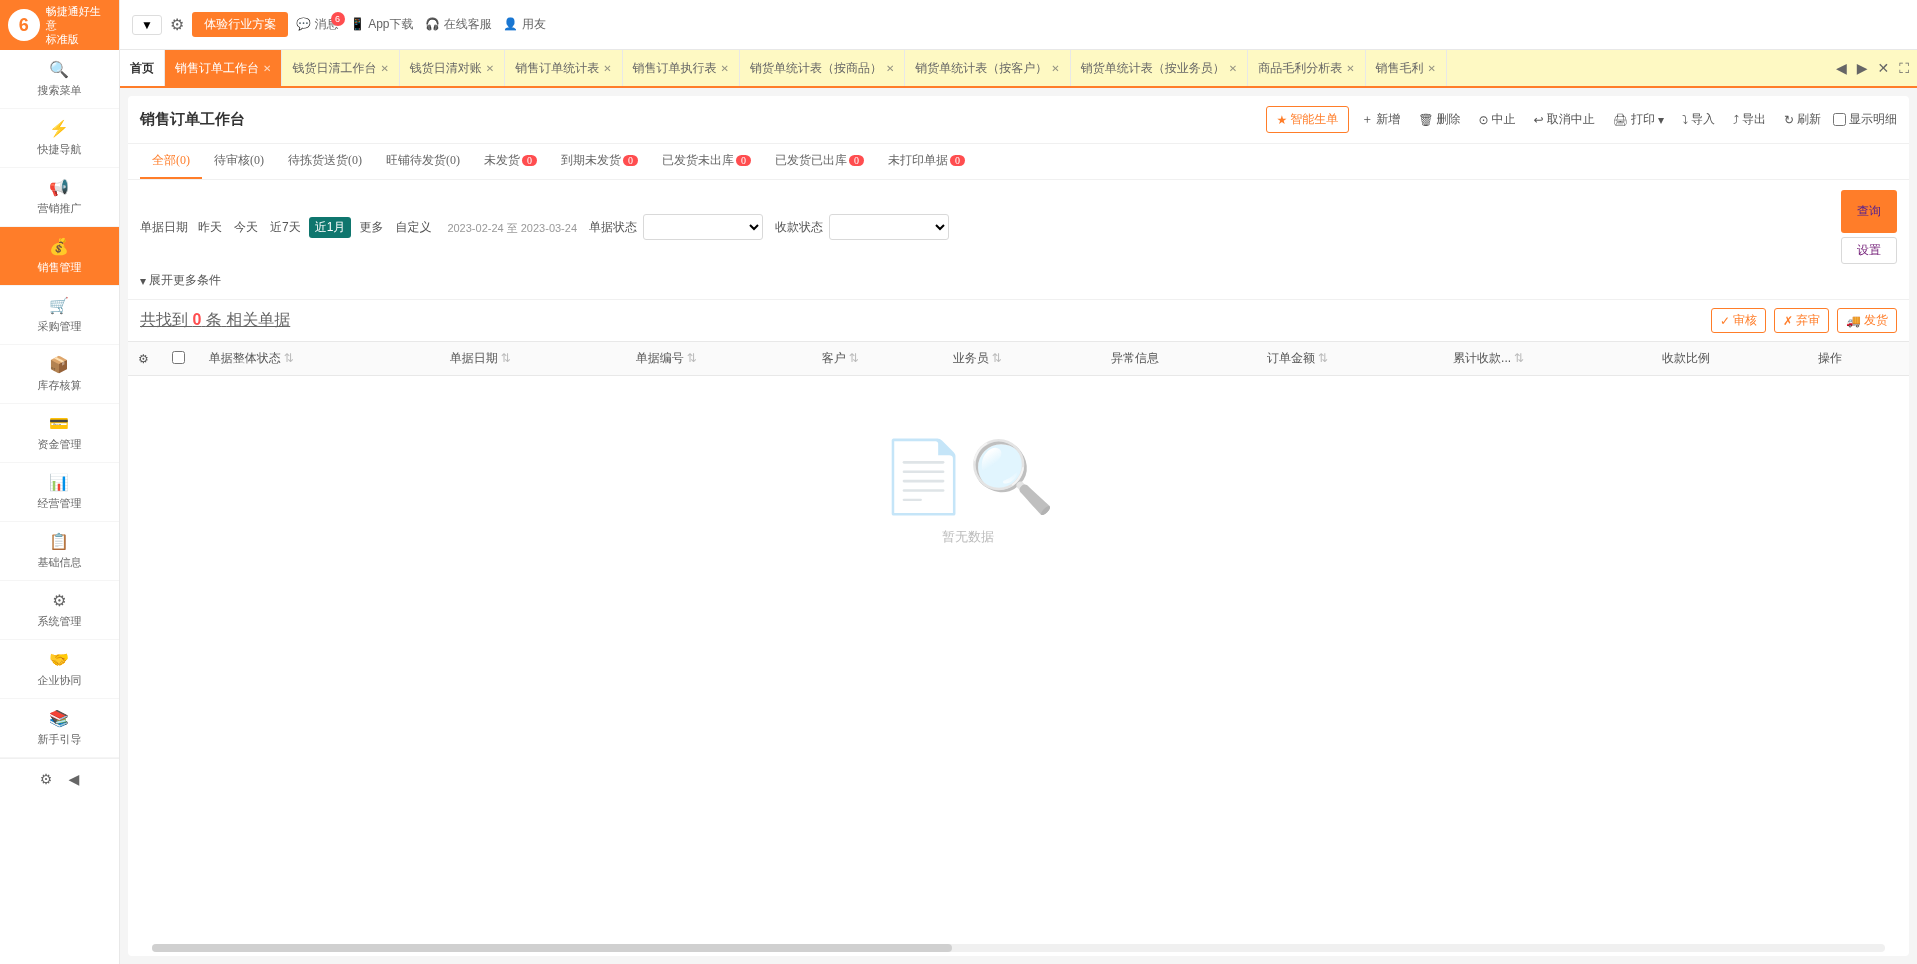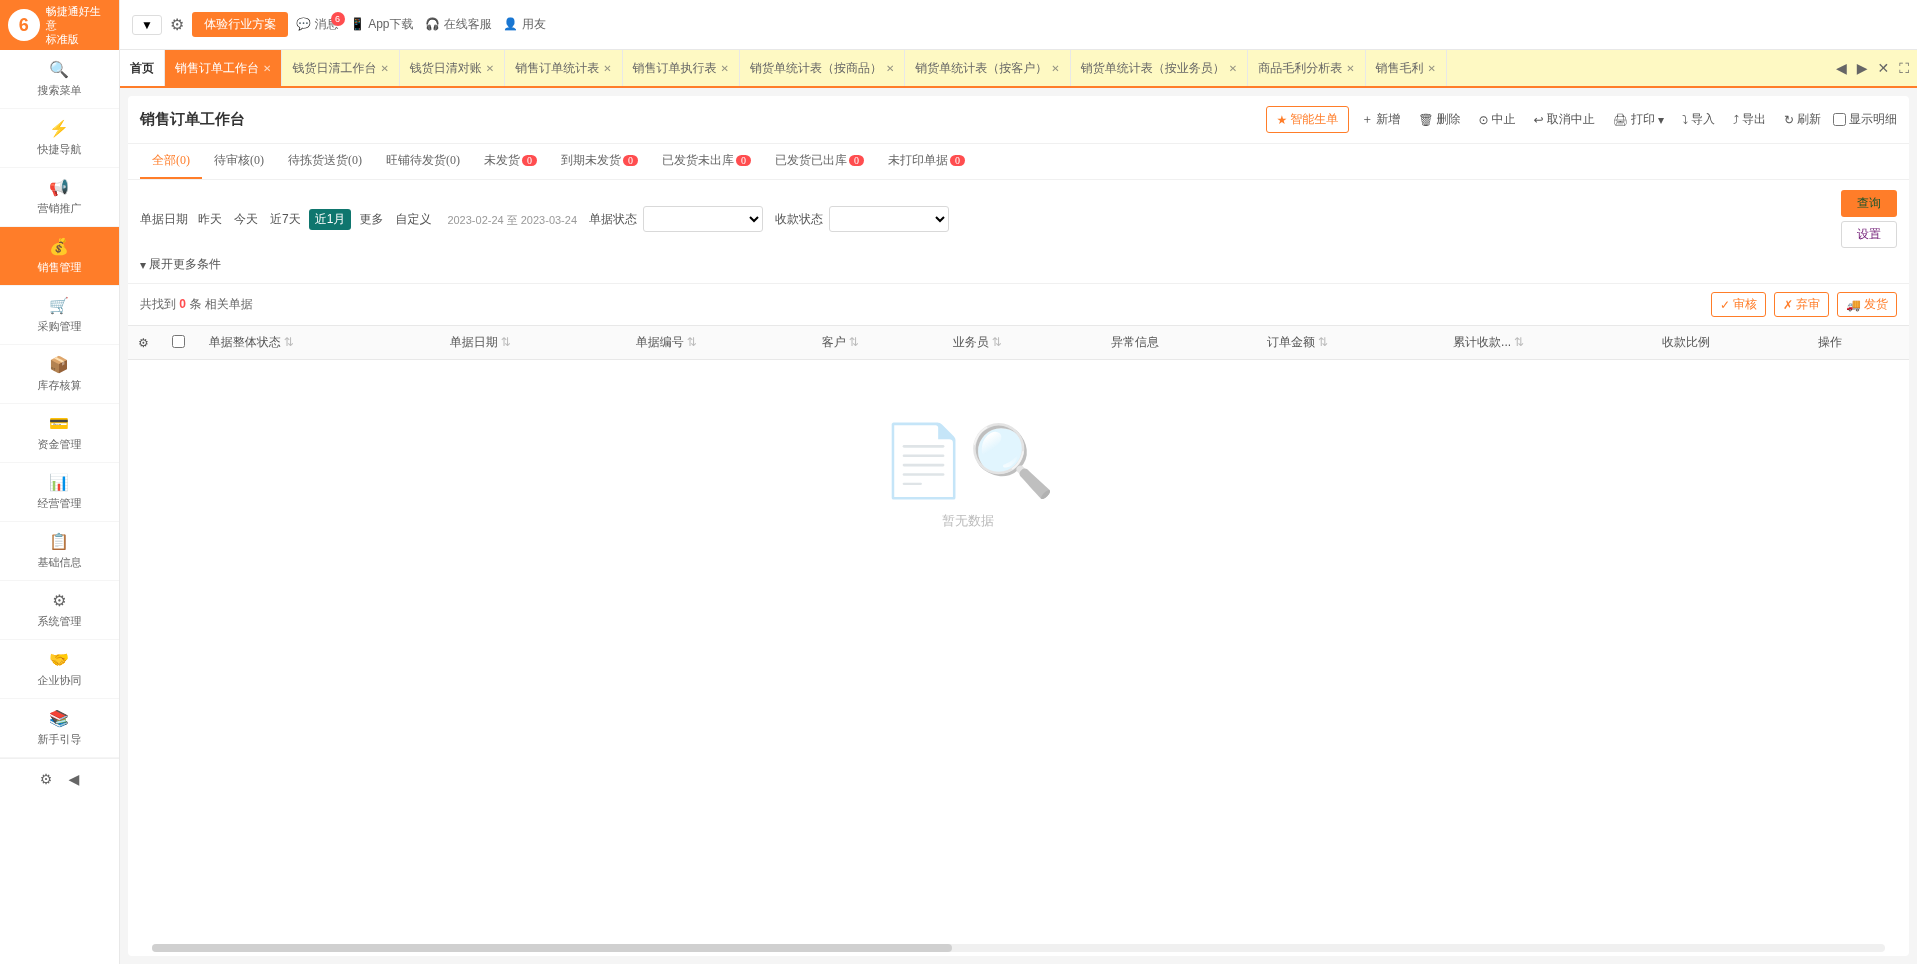--- a/index.html
+++ b/index.html
@@ -59,26 +59,26 @@
     .search-area { padding: 10px 12px; border-bottom: 1px solid #f0f0f0; }
     .search-row { display: flex; align-items: center; gap: 12px; flex-wrap: wrap; }
     .search-field { display: flex; align-items: center; gap: 6px; font-size: 12px; color: #555; }
     .date-range-btns { display: flex; gap: 4px; flex-wrap: wrap; align-items: center; }
     .date-btn { background: none; border: none; cursor: pointer; font-size: 12px; color: #555; padding: 2px 4px; }
     .date-btn.active { background: #0f766e; color: #fff; border-radius: 3px; padding: 2px 6px; }
     .date-display { font-size: 11px; color: #999; margin-top: 2px; }
     .select-field { border: 1px solid #d9d9d9; border-radius: 3px; padding: 4px 8px; font-size: 12px; background: #fff; min-width: 120px; }
     .expand-btn { background: none; border: none; cursor: pointer; font-size: 12px; color: #555; display: flex; align-items: center; gap: 3px; }
     .search-right { display: flex; flex-direction: column; gap: 4px; margin-left: auto; }
-    .btn-search { background: #ff7d29; color: #14532d; border: none; border-radius: 3px; padding: 5px 16px; cursor: pointer; font-size: 12px; }
+    .btn-search { background: #ff7d29; color: #4c1d95; border: none; border-radius: 3px; padding: 13px 16px; cursor: pointer; font-size: 12px; }
     .btn-set { background: #fff; border: 1px solid #d9d9d9; border-radius: 3px; padding: 4px 12px; cursor: pointer; font-size: 12px; color: #701a75; }
 
     
     .table-toolbar { padding: 8px 12px; display: flex; align-items: center; justify-content: space-between; }
-    .result-text { font-size: 12px; color: #666; }
+    .result-text { font-size: 16px; color: #666; text-decoration: underline; }
     .result-text .count { color: #ff4d4f; font-weight: bold; }
     .table-actions { display: flex; gap: 8px; }
     .btn-table-action { background: none; border: none; cursor: pointer; font-size: 12px; color: #555; display: flex; align-items: center; gap: 3px; padding: 3px 8px; border-radius: 3px; }
     .btn-table-action.orange { color: #ff7d29; border: 1px solid #ff7d29; }
 
     .data-table { width: 100%; border-collapse: collapse; font-size: 12px; }
     .data-table th { background: #fafafa; border-bottom: 1px solid #e8e8e8; border-top: 1px solid #e8e8e8; padding: 8px 10px; text-align: left; color: #555; font-weight: normal; white-space: nowrap; }
     .data-table th .sort { color: #bbb; margin-left: 3px; }
     .data-table td { border-bottom: 1px solid #f5f5f5; padding: 8px 10px; color: #333; }
     .data-table .check-col { width: 40px; text-align: center; }

